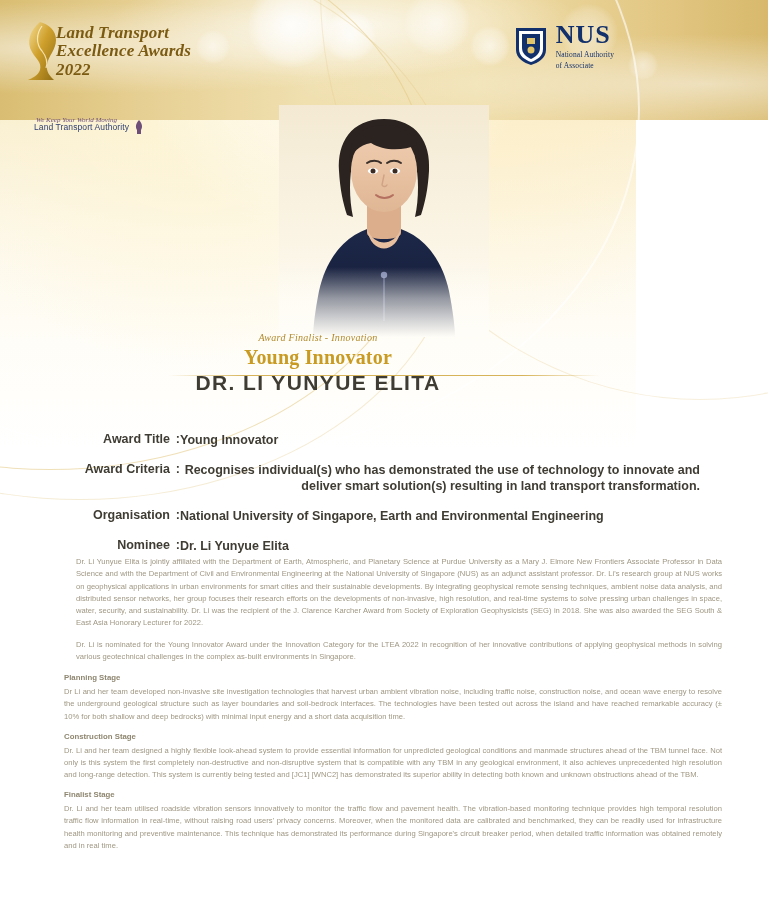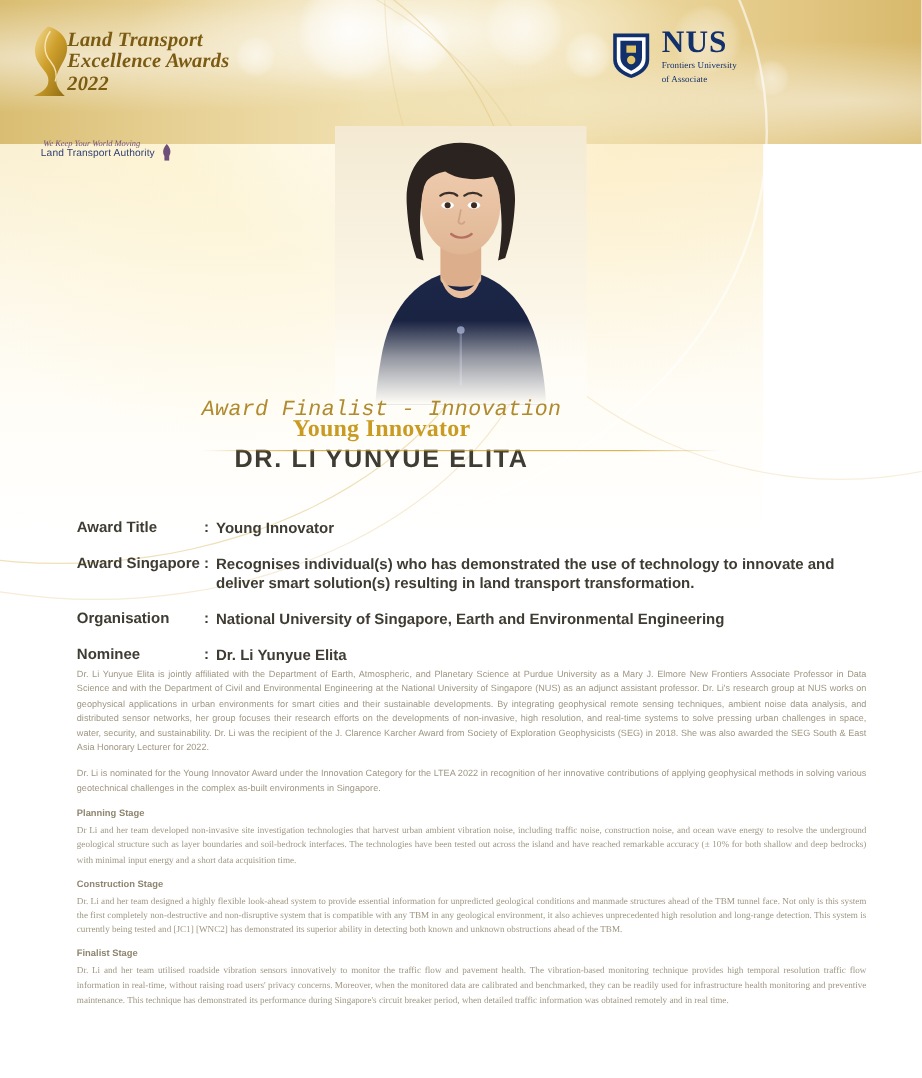--- a/index.html
+++ b/index.html
@@ -104,23 +104,23 @@
   }
   .p-fade {
     position: absolute; left: 0; bottom: 0; width: 210px; height: 70px;
     background: linear-gradient(180deg, rgba(255,253,247,0) 0%, rgba(255,253,247,0.55) 45%, rgba(255,253,247,1) 100%);
   }
 
   
   .finalist {
     position: absolute; left: 0; right: 0; top: 332px;
     text-align: center;
-    font-family: Liberation Mono, monospace;
+    font-family: Liberation Serif, serif;
     font-style: italic;
-    font-size: 18px;
+    font-size: 10px;
     color: #b08a2e;
     letter-spacing: .3px;
   }
   .category {
     position: absolute; left: 0; right: 0; top: 346px;
     text-align: center;
     font-family: "Liberation Serif", serif;
     font-weight: bold;
     font-size: 20px;
     color: #c99b23;
@@ -135,21 +135,21 @@
     text-align: center;
     font-family: "Liberation Sans", sans-serif;
     font-weight: bold;
     font-size: 21px;
     color: #3f3c33;
     letter-spacing: 1.4px;
   }
 
   
   .details {
-    position: absolute; left: 64px; top: 432px; width: 648px;
+    position: absolute; left: 64px; top: 432px; width: 648px; text-align: right;
   }
   .drow {
     display: flex;
     margin-bottom: 13px;
   }
   .dlabel {
     width: 106px; flex: 0 0 106px;
     font-size: 12.5px; font-weight: bold; color: #3f3c33;
     font-family: "Liberation Sans", sans-serif;
   }
@@ -162,29 +162,29 @@
 
   
   .body {
     position: absolute; left: 64px; top: 556px; width: 658px;
     color: #9f9783;
     font-size: 7.6px;
     line-height: 1.62;
     text-align: justify;
     font-family: "Liberation Sans", sans-serif;
   }
-  .body p { margin: 0 0 9px 0; }
+  .body p { margin: 0 0 9px 12px; }
   .sect-title {
     font-weight: bold;
     color: #8e8670;
     font-size: 7.8px;
     margin: 0 0 1px 0;
   }
   .sect { margin-bottom: 8px; }
-  .sect p { margin: 0; font-family: Liberation Serif, serif; }
+  .sect p { margin: 0; }
   .fade-bottom {
     position: absolute; left: 0; bottom: 0; width: 768px; height: 44px;
     background: linear-gradient(180deg, rgba(255,255,255,0) 0%, rgba(255,255,255,0.92) 65%, #ffffff 100%);
   }
 </style>
 </head>
 <body>
 
 <div class="page">
 
@@ -230,21 +230,21 @@
   <div class="nus-logo">
     <svg class="nus-crest" viewBox="0 0 34 40">
       <path d="M2 2 L32 2 L32 24 C32 32 24 37 17 39 C10 37 2 32 2 24 Z" fill="#12306b"></path>
       <path d="M5 5 L29 5 L29 23 C29 30 23 34 17 36 C11 34 5 30 5 23 Z" fill="#ffffff"></path>
       <path d="M8 8 L26 8 L26 22 C26 28 21 31 17 33 C13 31 8 28 8 22 Z" fill="#12306b"></path>
       <path d="M13 12 L21 12 L21 18 L13 18 Z" fill="#e2c46a"></path>
       <circle cx="17" cy="24" r="3.5" fill="#e2c46a"></circle>
     </svg>
     <div class="nus-word">
       <div class="nus-big">NUS</div>
-      <div class="nus-small">Frontiers University</div>
+      <div class="nus-small">National Authority</div>
       <div class="nus-small">of Associate</div>
     </div>
   </div>
 
   <div class="portrait-wrap">
     <svg class="portrait" viewBox="0 0 210 232">
       <defs>
         <linearGradient id="bgp" x1="0" y1="0" x2="0" y2="1">
           <stop offset="0%" stop-color="#f4ead3"></stop>
           <stop offset="60%" stop-color="#fbf5e6"></stop>
@@ -297,21 +297,21 @@
   <div class="awardee">DR. LI YUNYUE ELITA</div>
   <div class="rule"></div>
 
   <div class="details">
     <div class="drow">
       <div class="dlabel">Award Title</div>
       <div class="dcolon">:</div>
       <div class="dvalue">Young Innovator</div>
     </div>
     <div class="drow">
-      <div class="dlabel">Award Singapore</div>
+      <div class="dlabel">Award Criteria</div>
       <div class="dcolon">:</div>
       <div class="dvalue two">Recognises individual(s) who has demonstrated the use of technology to innovate and deliver smart solution(s) resulting in land transport transformation.</div>
     </div>
     <div class="drow">
       <div class="dlabel">Organisation</div>
       <div class="dcolon">:</div>
       <div class="dvalue">National University of Singapore, Earth and Environmental Engineering</div>
     </div>
     <div class="drow">
       <div class="dlabel">Nominee</div>

